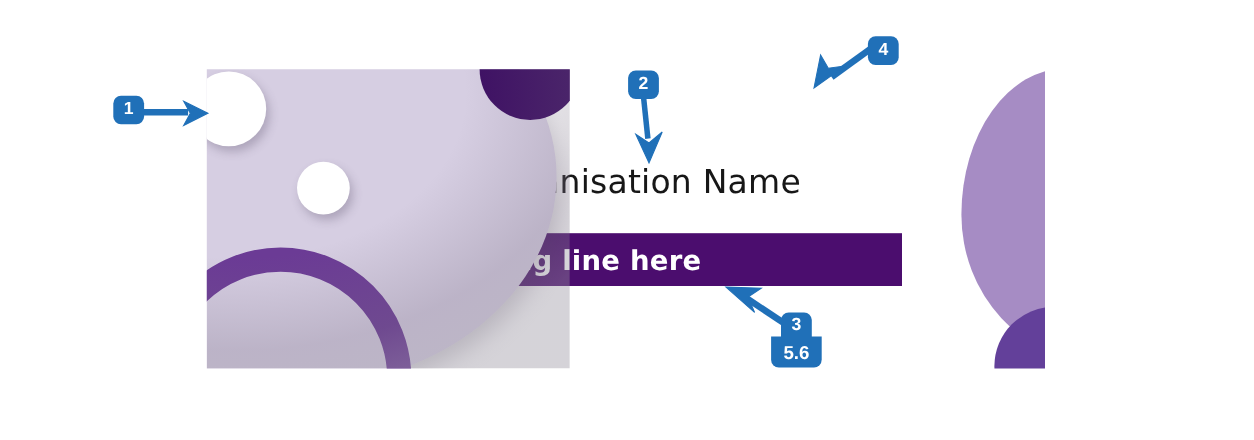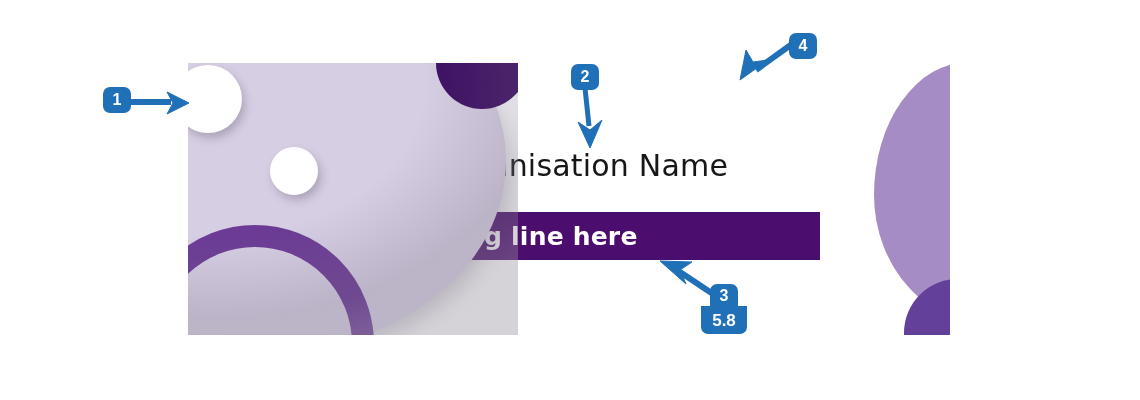--- a/index.html
+++ b/index.html
@@ -246,17 +246,17 @@
     <line x1="54" y1="4" x2="18" y2="30" stroke-width="6" stroke-linecap="butt"></line>
     <polygon points="2,40 8,10 15,22 30,20" stroke-width="1"></polygon>
   </svg>
 
   <div class="marker marker-1">1</div>
 
   <div class="marker marker-2">2</div>
 
   <div class="marker marker-3">3</div>
 
-  <div class="marker marker-31">5.8</div>
+  <div class="marker marker-31">5.6</div>
 
   <div class="marker marker-4">4</div>
 
 </div>
 
 </body></html>

